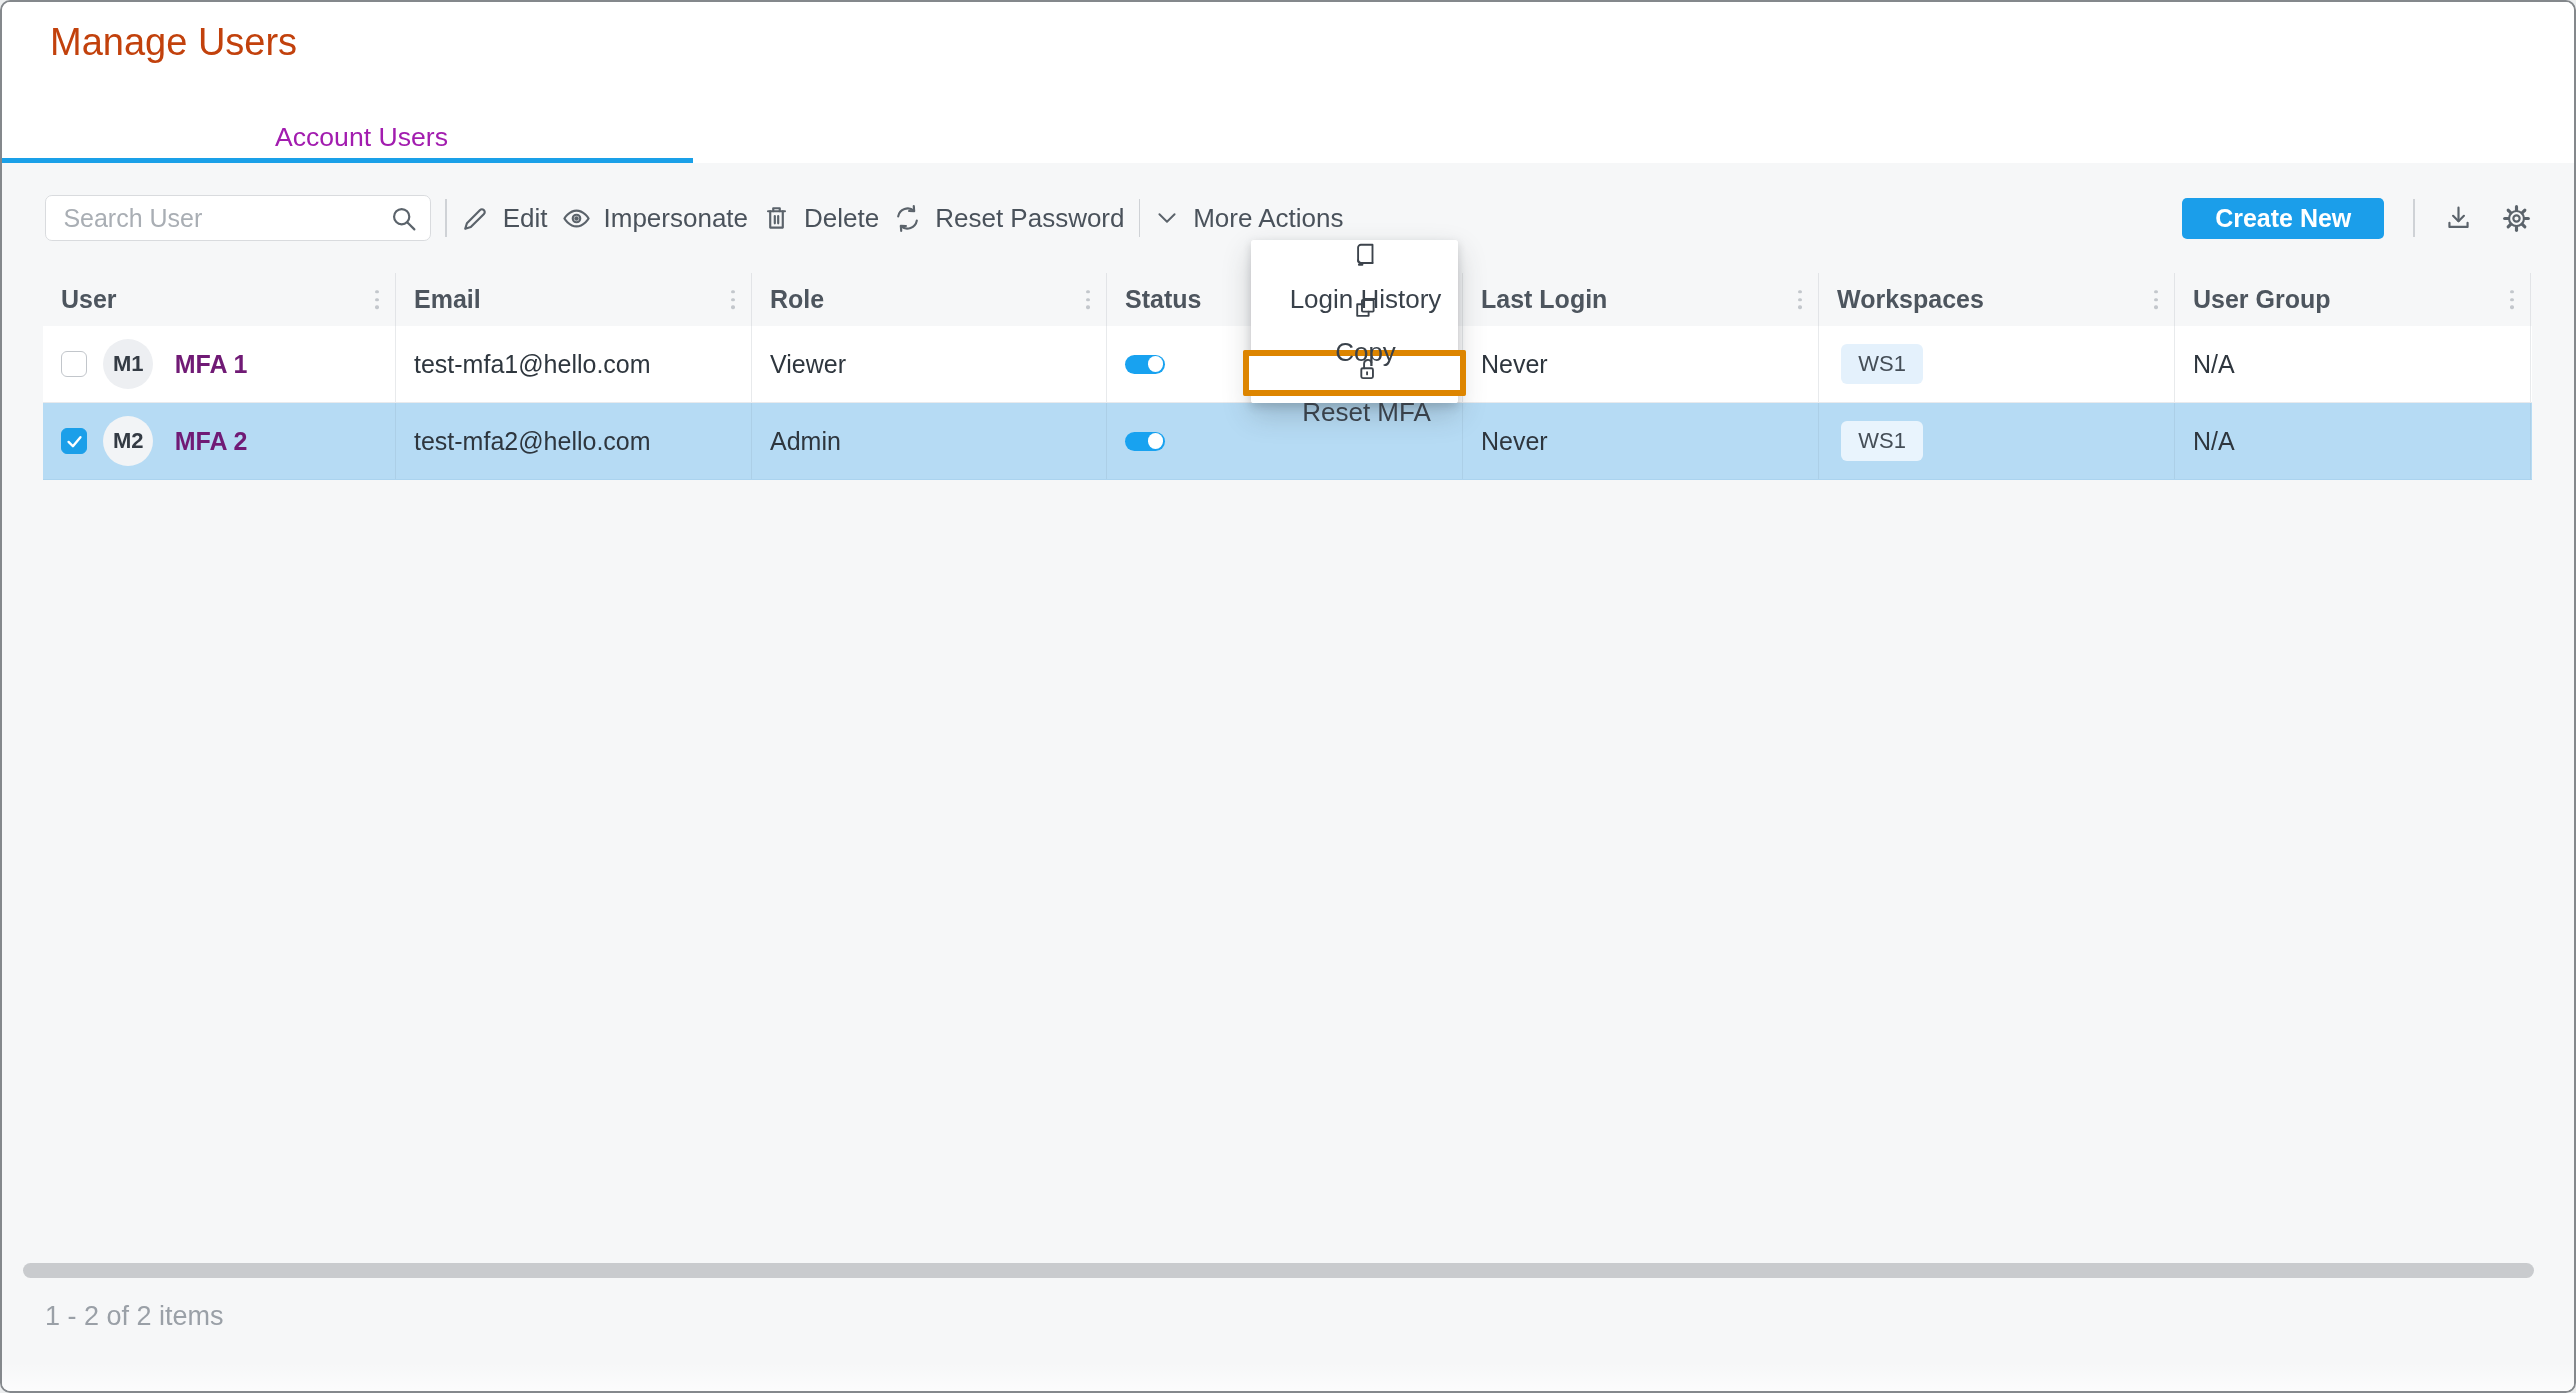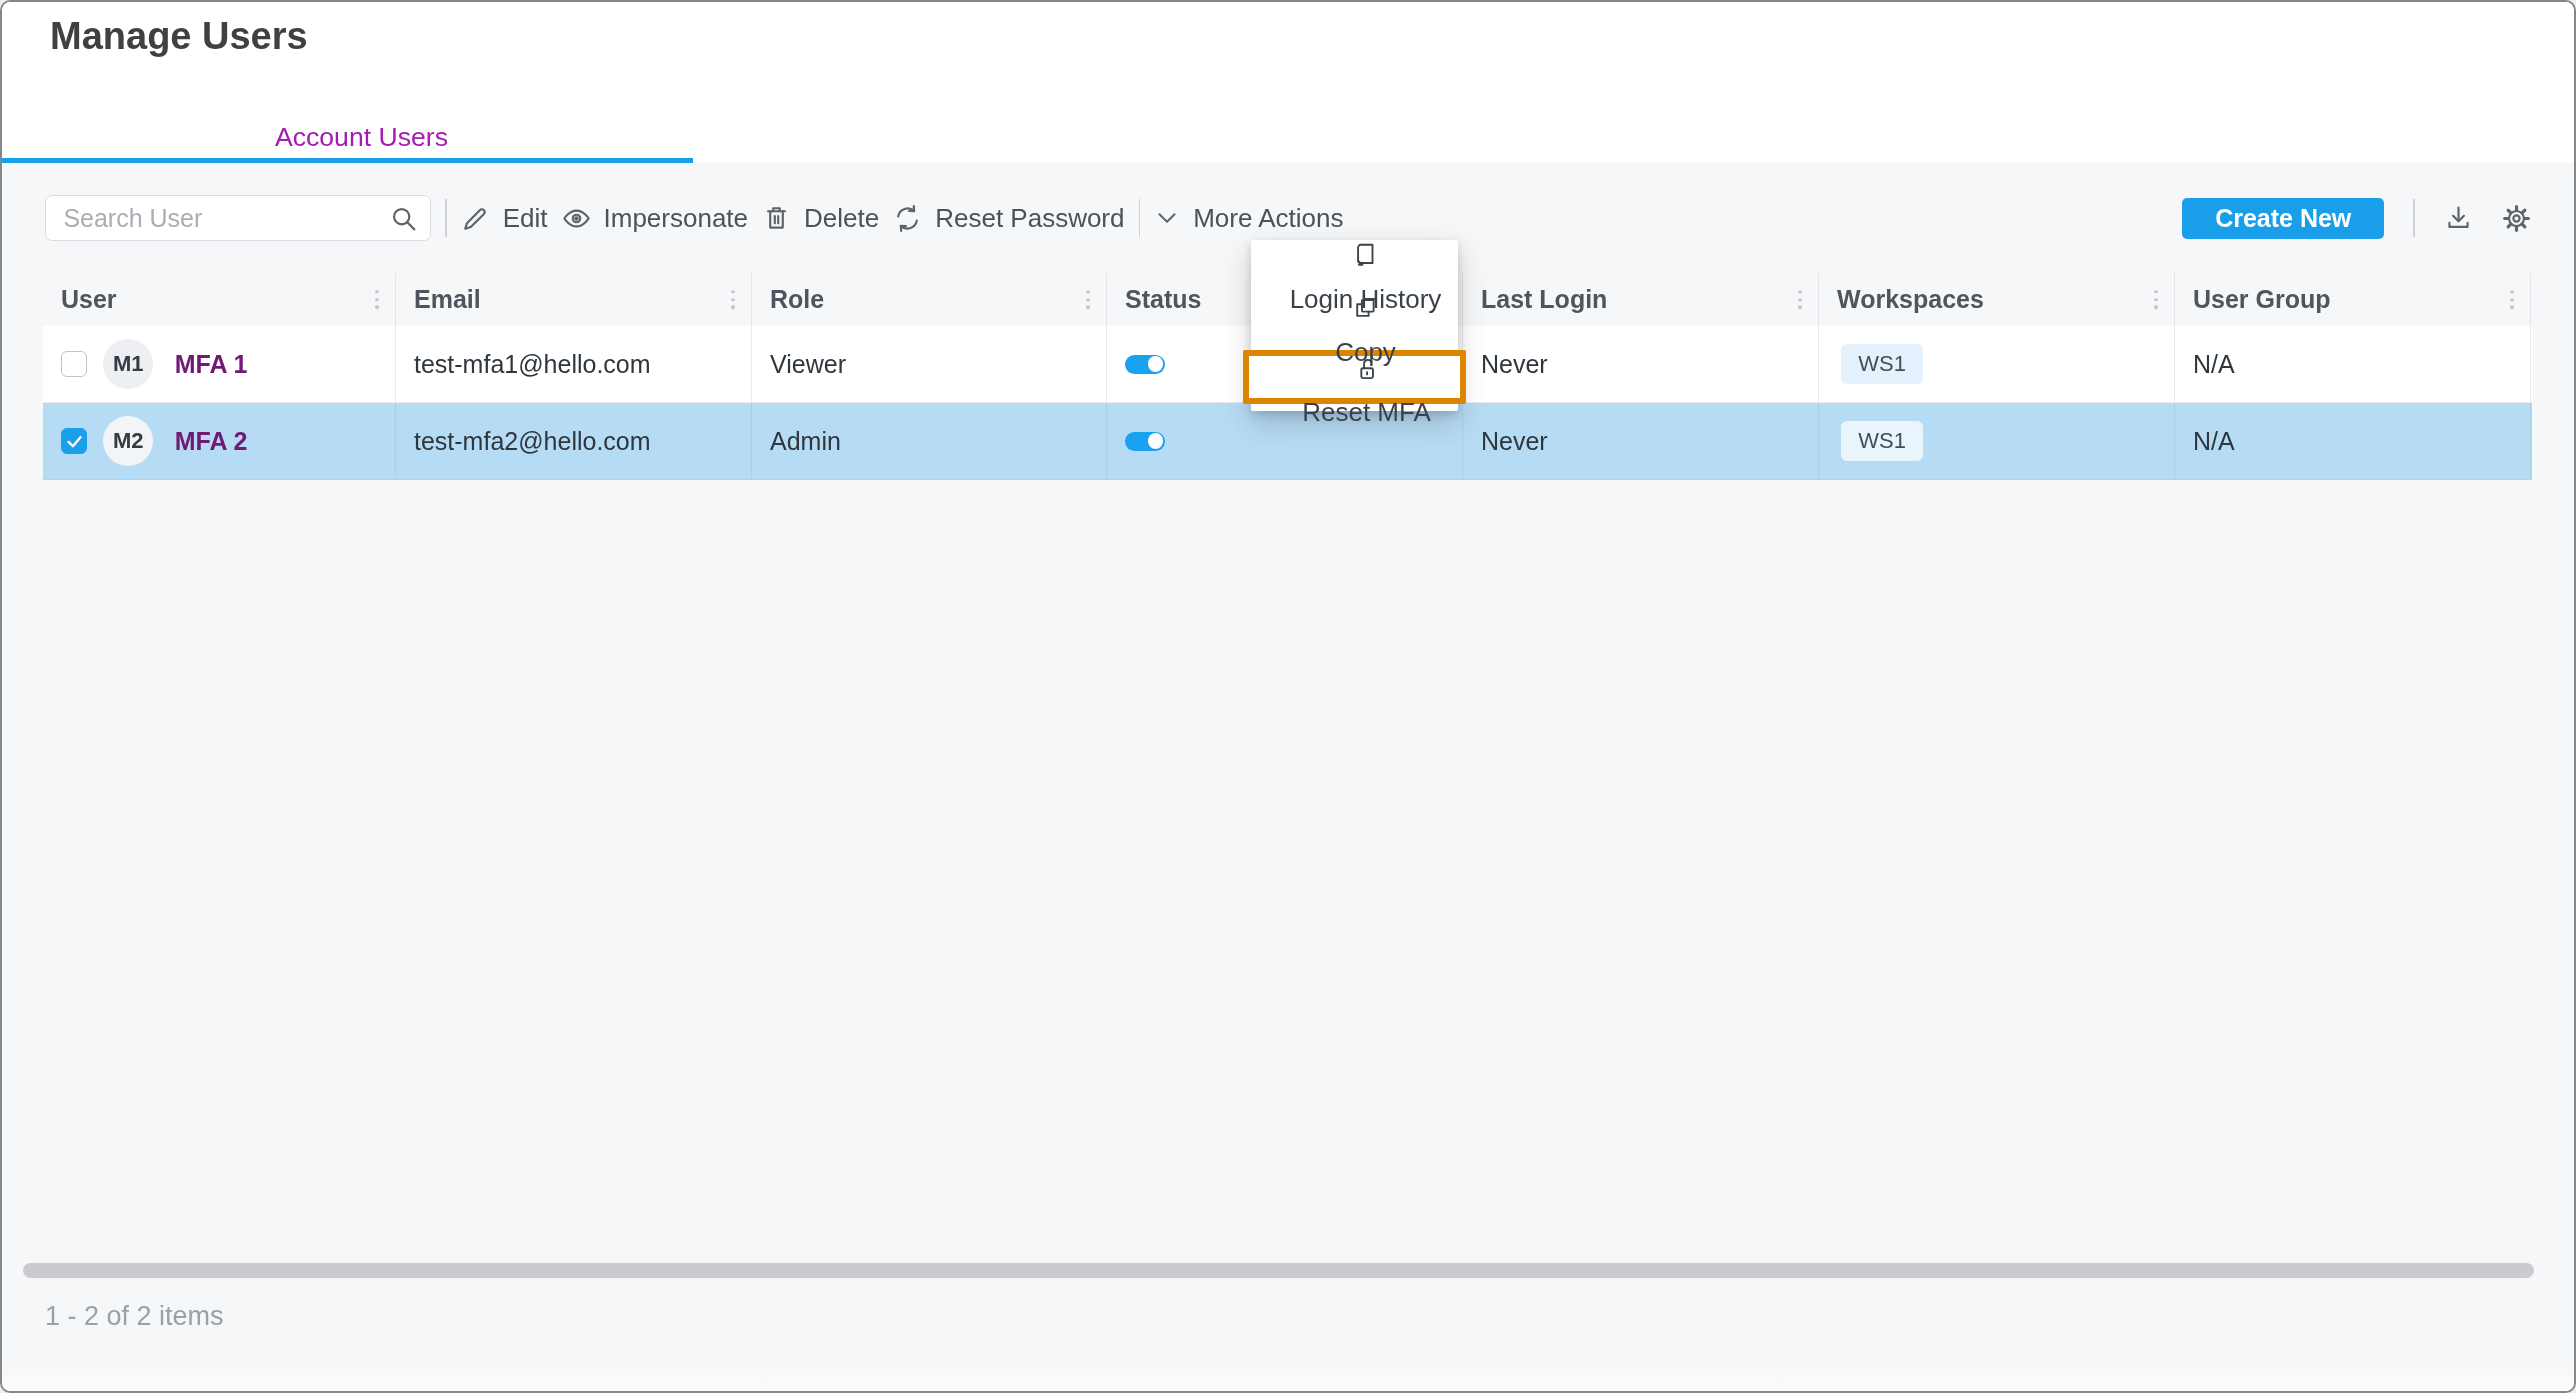--- a/index.html
+++ b/index.html
@@ -4,21 +4,21 @@
 <style>
   html,body{margin:0;padding:0;background:#eceeef;}
   *{box-sizing:border-box;}
   .frame{
     position:relative;width:2576px;height:1393px;background:#fff;
     border:2.6px solid #84888c;border-radius:10.3px;overflow:hidden;
     font-family:"Liberation Sans",sans-serif;
   }
   
   .header{position:absolute;top:0;left:0;right:0;height:156px;background:#fff;}
-  .page-title{position:absolute;left:48px;top:13px;font-size:38px;font-weight:700;color:#404040;}
+  .page-title{position:absolute;left:48px;top:19px;font-size:38px;font-weight:400;color:#c2410c;}
   .tab{position:absolute;left:273px;top:120px;font-size:26.6px;color:#a21caf;cursor:pointer;}
   .tab-underline{position:absolute;left:0;top:156px;width:691px;height:5.1px;background:#1aa0e8;}
   
   .content{position:absolute;top:161px;left:0;right:0;bottom:0;background:#f6f7f8;}
   .content::after{content:"";position:absolute;left:0;right:0;bottom:0;height:29px;
     background:linear-gradient(180deg,rgba(255,255,255,0),rgba(255,255,255,.65));pointer-events:none;}
   
   .toolbar{position:absolute;top:0;left:0;right:0;height:110px;display:flex;align-items:center;
     justify-content:space-between;padding:0 43px;}
   .tb-left{display:flex;align-items:center;gap:14px;}
@@ -61,21 +61,21 @@
   .toggle{width:40px;height:19px;border-radius:9.4px;background:#18a2f0;position:relative;flex:none;cursor:pointer;}
   .toggle::after{content:"";position:absolute;right:1.7px;top:1.7px;width:15.4px;height:15.4px;border-radius:50%;background:#fff;}
   .ws-badge{background:#e4f1fc;border-radius:6px;padding:6.9px 17px;font-size:22px;color:#454e57;margin-left:4.3px;}
   .row.selected .ws-badge{background:#e9f4fd;}
   
   .menu{position:absolute;left:1249px;top:77px;width:207px;background:#fff;border-radius:2.6px;
     box-shadow:0 3.4px 8.6px rgba(50,55,60,.18),0 12px 29px rgba(50,55,60,.22);padding:1.7px 0 6.9px;z-index:6;}
   .menu-item{height:53px;display:flex;align-items:center;gap:15.4px;padding-left:22px;
     font-size:26px;color:#39414a;cursor:pointer;background:#fff;flex-direction:column;}
   .menu-item svg{width:26.6px;height:26.6px;stroke:#3d444c;fill:none;stroke-width:1.7;stroke-linecap:round;stroke-linejoin:round;flex:none;}
-  .menu-item.highlighted{height:54px;margin:0 -7.7px;border:6px solid #dd8500;border-radius:1.7px;padding-left:24px;gap:14.6px;}
+  .menu-item.highlighted{height:46px;margin:0 -7.7px;border:6px solid #dd8500;border-radius:1.7px;padding-left:24px;gap:14.6px;}
   
   .hscroll{position:absolute;left:21.4px;top:1100px;width:2511px;height:14.6px;border-radius:7.7px;background:#c9cbce;cursor:pointer;}
   .footer-summary{position:absolute;left:43px;top:1138px;font-size:27px;color:#9aa0a7;}
 </style>
 </head>
 <body>
 
 <div class="frame">
 
   <div class="header">

